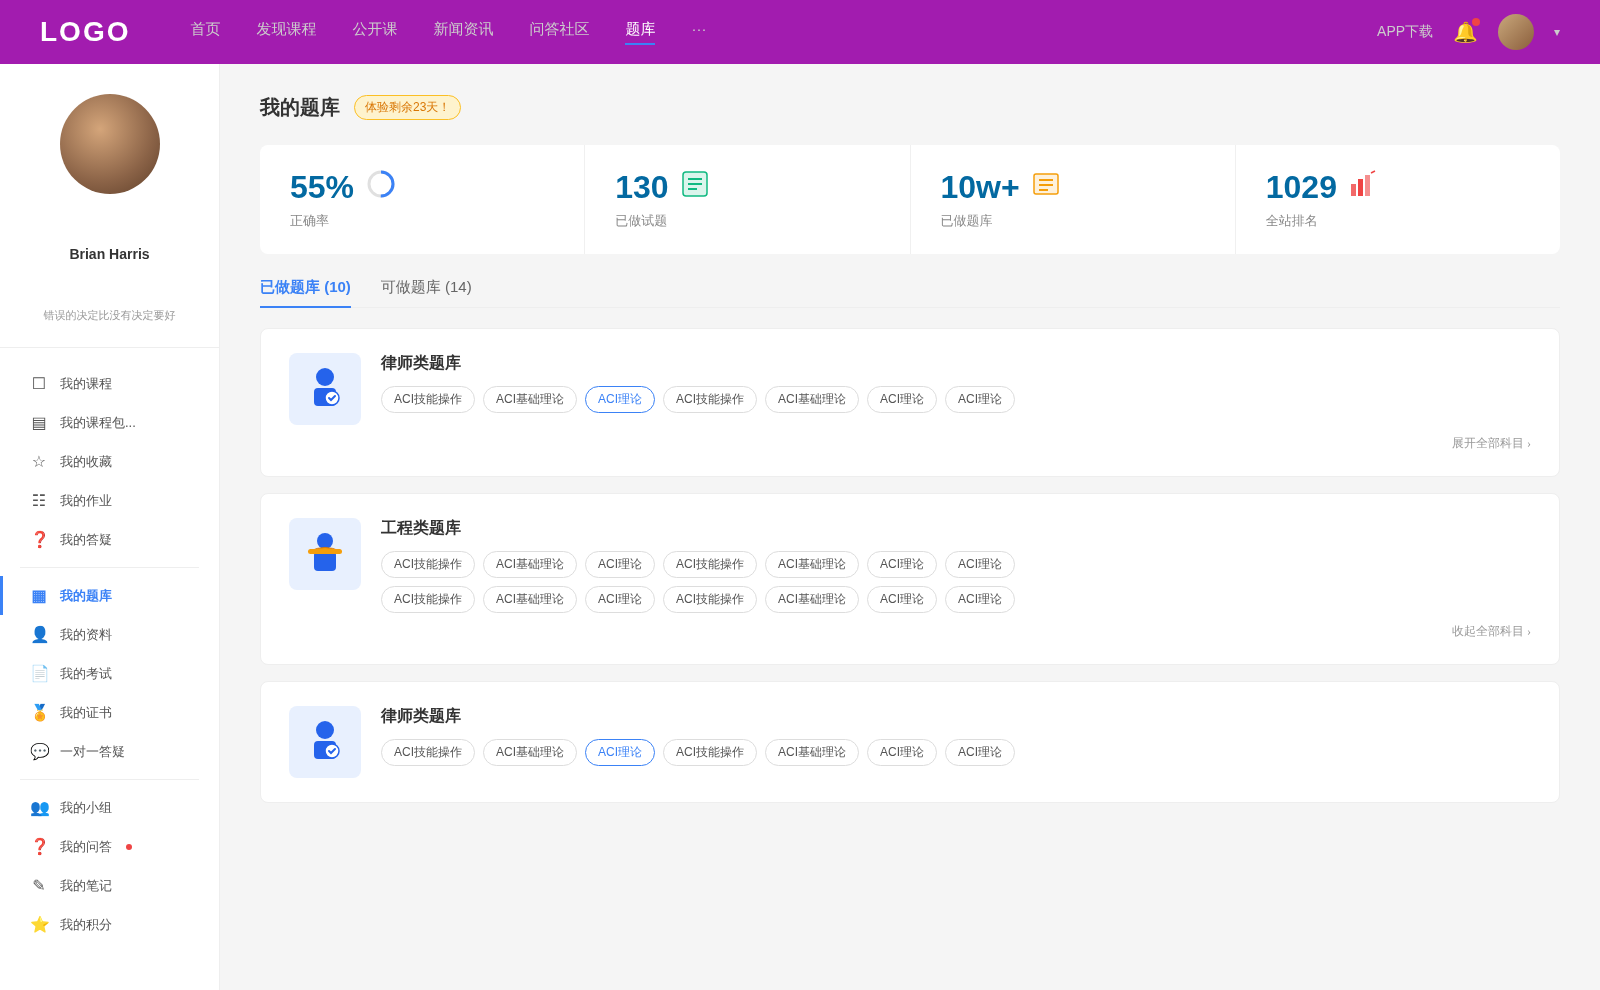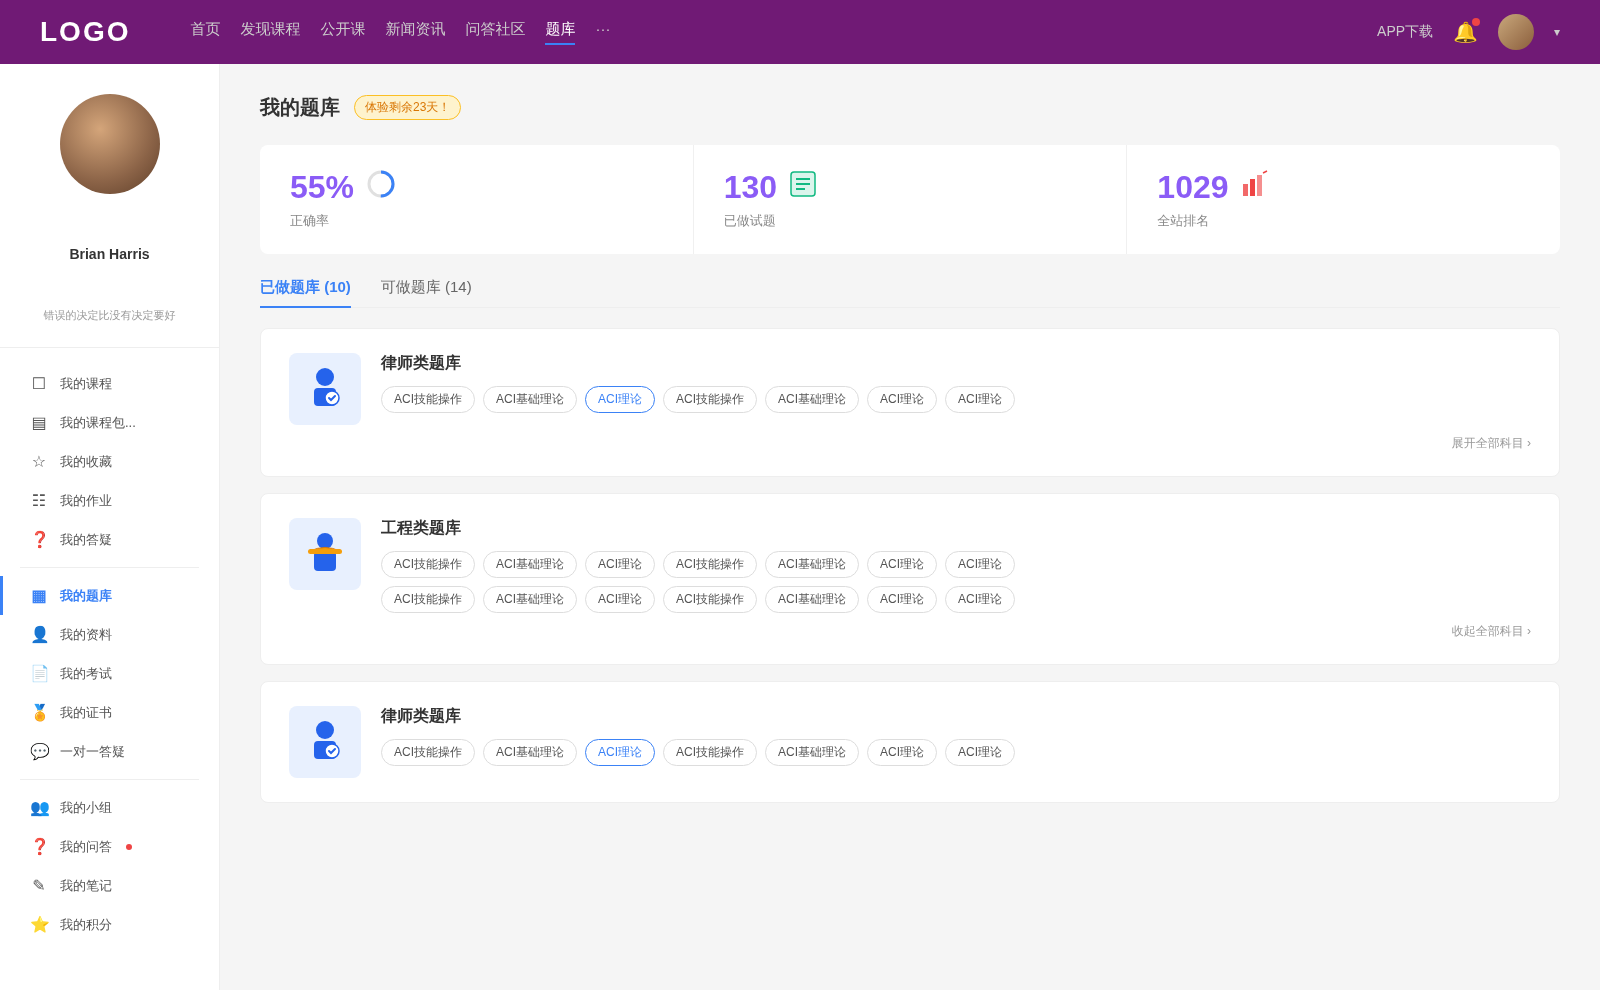--- a/index.html
+++ b/index.html
@@ -1,38 +1,38 @@
 <!DOCTYPE html>
 <html><head>
   <meta charset="utf-8">
   <style>
     * { box-sizing: border-box; margin: 0; padding: 0; }
     body { font-family: "PingFang SC", "Microsoft YaHei", sans-serif; background: #f5f5f5; }
 
     
     .navbar {
-      background: #701a75;
+      background: #a21caf;
       height: 64px;
       display: flex;
       align-items: center;
       padding: 0 40px;
       position: sticky;
       top: 0;
       z-index: 100;
     }
     .navbar-logo {
       color: #fff;
       font-size: 28px;
       font-weight: bold;
       letter-spacing: 2px;
       margin-right: 60px;
     }
     .navbar-nav {
       display: flex;
-      gap: 20px;
+      gap: 36px;
       flex: 1;
     }
     .navbar-nav a {
       color: #ccc;
       text-decoration: none;
       font-size: 15px;
       cursor: pointer;
     }
     .navbar-nav a.active {
       color: #fff;
@@ -224,21 +224,21 @@
     }
     .stat-item:last-child { border-right: none; }
     .stat-top {
       display: flex;
       align-items: center;
       gap: 12px;
     }
     .stat-value {
       font-size: 32px;
       font-weight: 700;
-      color: #8b5cf6;
+      color: #0369a1;
     }
     .stat-icon {
       font-size: 26px;
     }
     .stat-label {
       font-size: 13px;
       color: #888;
     }
 
     
@@ -318,20 +318,21 @@
       background: #fff;
     }
     .qbank-footer {
       text-align: right;
       margin-top: 8px;
     }
     .expand-btn {
       font-size: 12px;
       color: #999;
       cursor: pointer;
+      font-family: Liberation Serif, serif;
     }
 
     
     .qbank-tags-row2 {
       display: flex;
       flex-wrap: wrap;
       gap: 8px;
       margin-top: 8px;
     }
   </style>
@@ -465,20 +466,35 @@
               <line x1="7" y1="9" x2="21" y2="9" stroke="#10b981" stroke-width="2"></line>
               <line x1="7" y1="14" x2="21" y2="14" stroke="#10b981" stroke-width="2"></line>
               <line x1="7" y1="19" x2="16" y2="19" stroke="#10b981" stroke-width="2"></line>
             </svg>
           </span>
         </div>
         <span class="stat-label">已做试题</span>
       </div>
       <div class="stat-item">
         <div class="stat-top">
+          <span class="stat-value">10w+</span>
+          <span class="stat-icon">
+            <svg width="28" height="28" viewBox="0 0 28 28">
+              <rect x="2" y="4" width="24" height="20" rx="2" fill="#f59e0b" opacity="0.15"></rect>
+              <rect x="2" y="4" width="24" height="20" rx="2" fill="none" stroke="#f59e0b" stroke-width="1.5"></rect>
+              <line x1="7" y1="10" x2="21" y2="10" stroke="#f59e0b" stroke-width="2"></line>
+              <line x1="7" y1="15" x2="21" y2="15" stroke="#f59e0b" stroke-width="2"></line>
+              <line x1="7" y1="20" x2="16" y2="20" stroke="#f59e0b" stroke-width="2"></line>
+            </svg>
+          </span>
+        </div>
+        <span class="stat-label">已做题库</span>
+      </div>
+      <div class="stat-item">
+        <div class="stat-top">
           <span class="stat-value">1029</span>
           <span class="stat-icon">
             <svg width="28" height="28" viewBox="0 0 28 28">
               <rect x="2" y="14" width="5" height="12" fill="#ef4444" opacity="0.8"></rect>
               <rect x="9" y="9" width="5" height="17" fill="#ef4444"></rect>
               <rect x="16" y="5" width="5" height="21" fill="#ef4444" opacity="0.6"></rect>
               <line x1="22" y1="3" x2="26" y2="1" stroke="#ef4444" stroke-width="1.5"></line>
             </svg>
           </span>
         </div>

